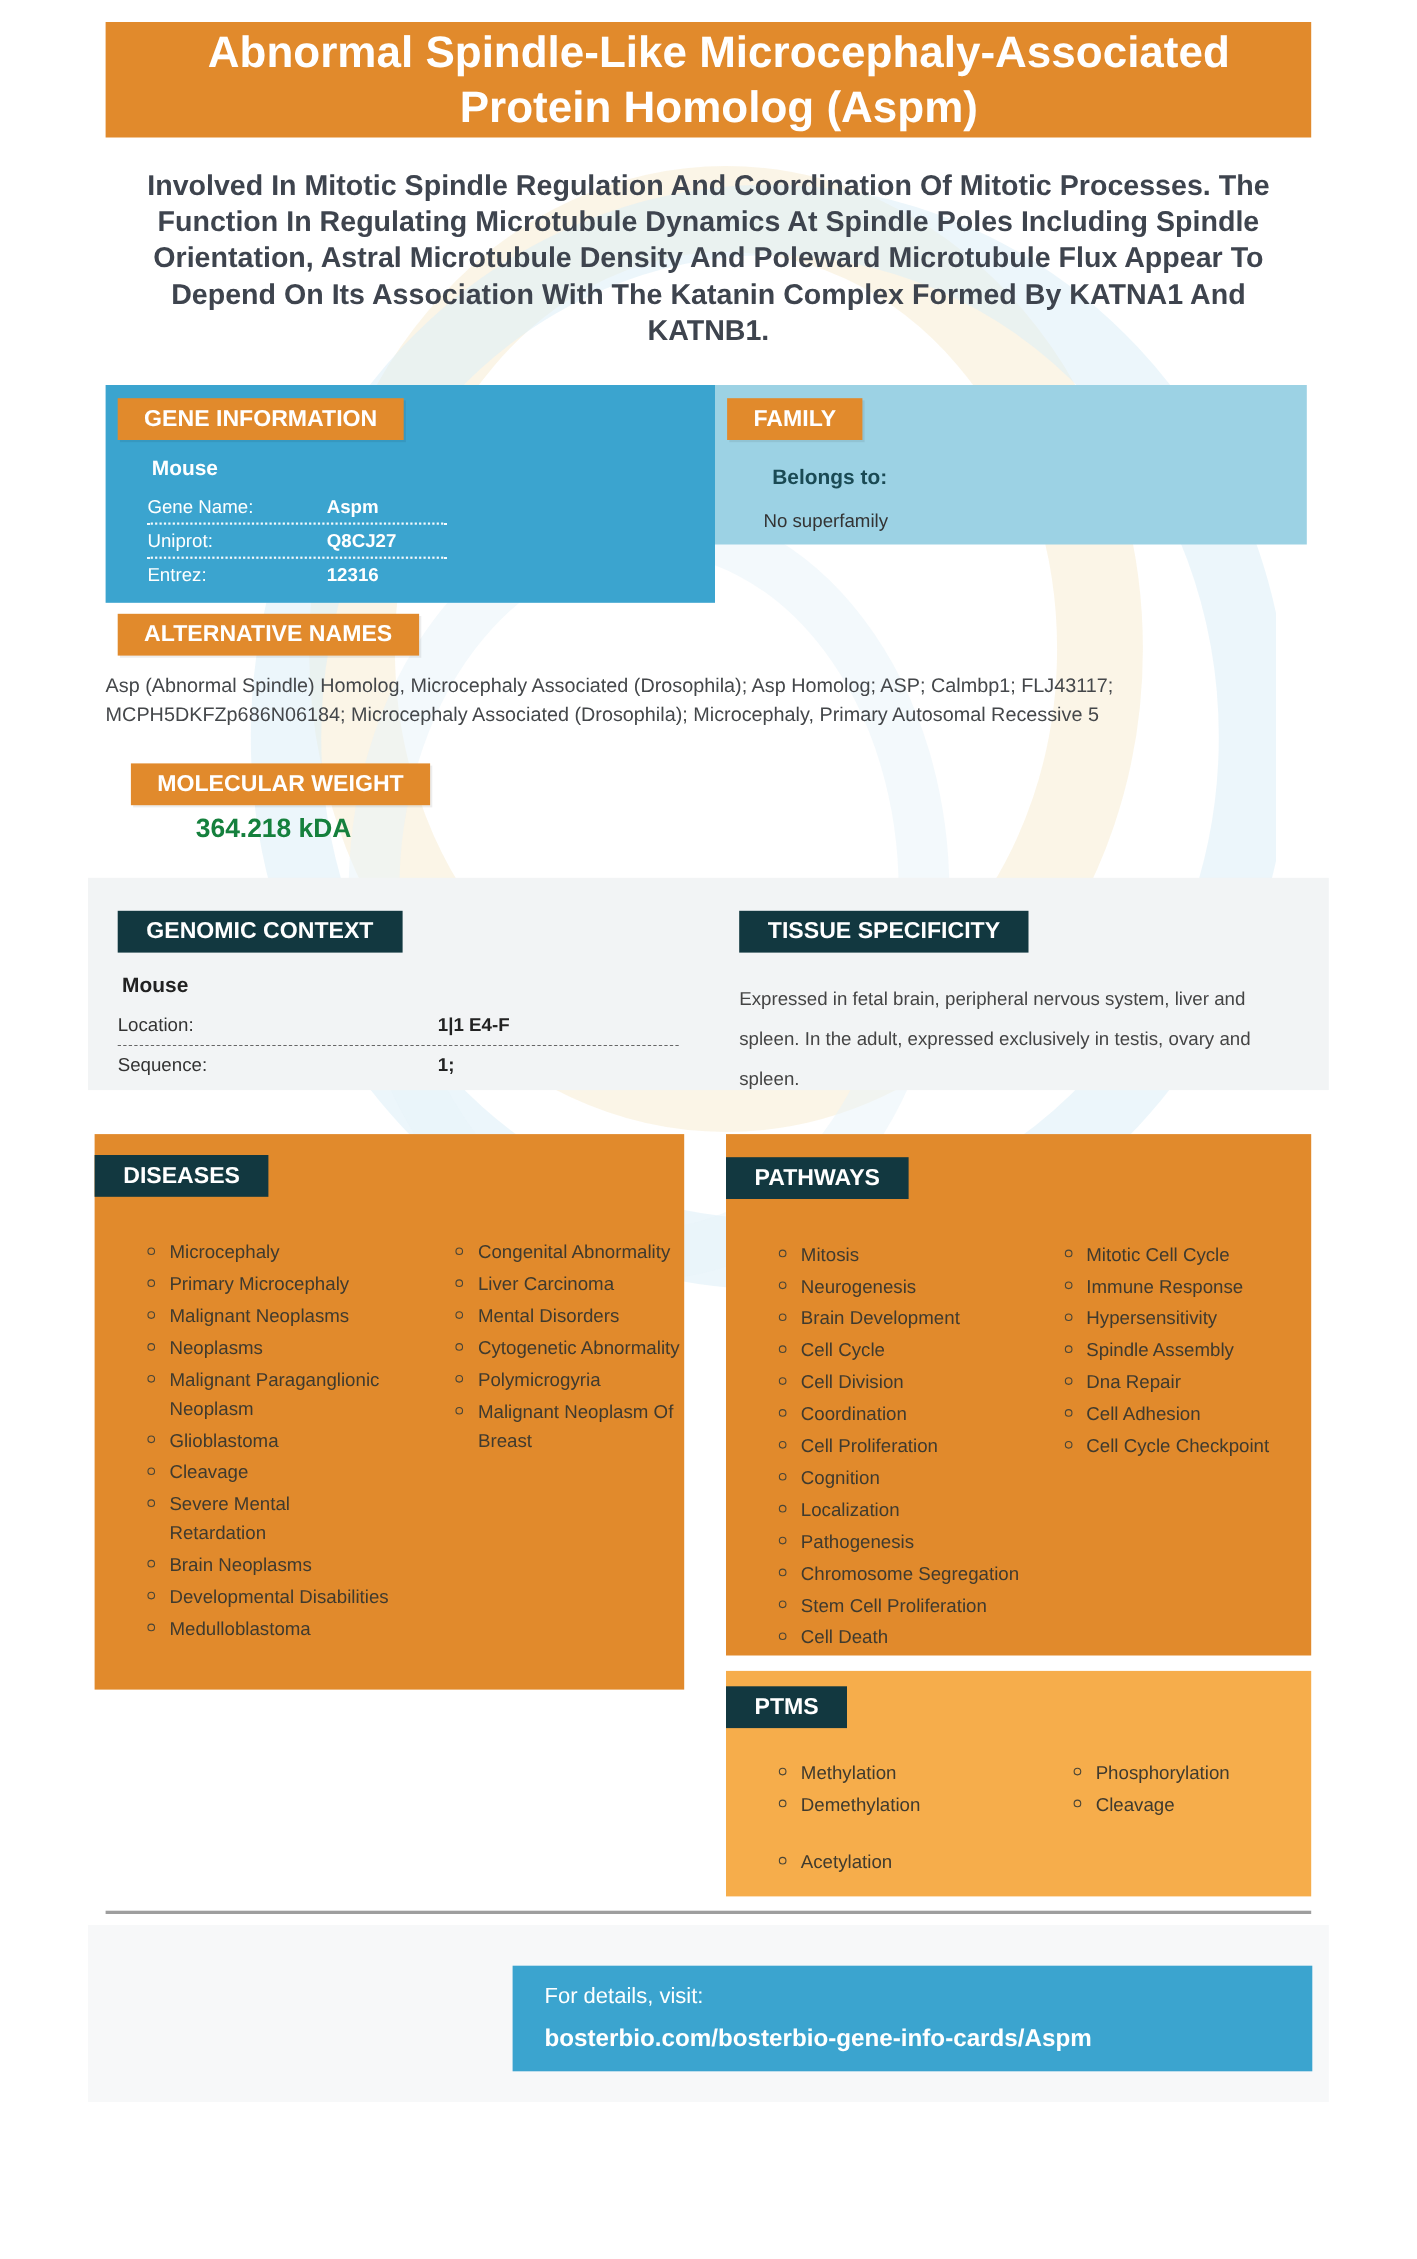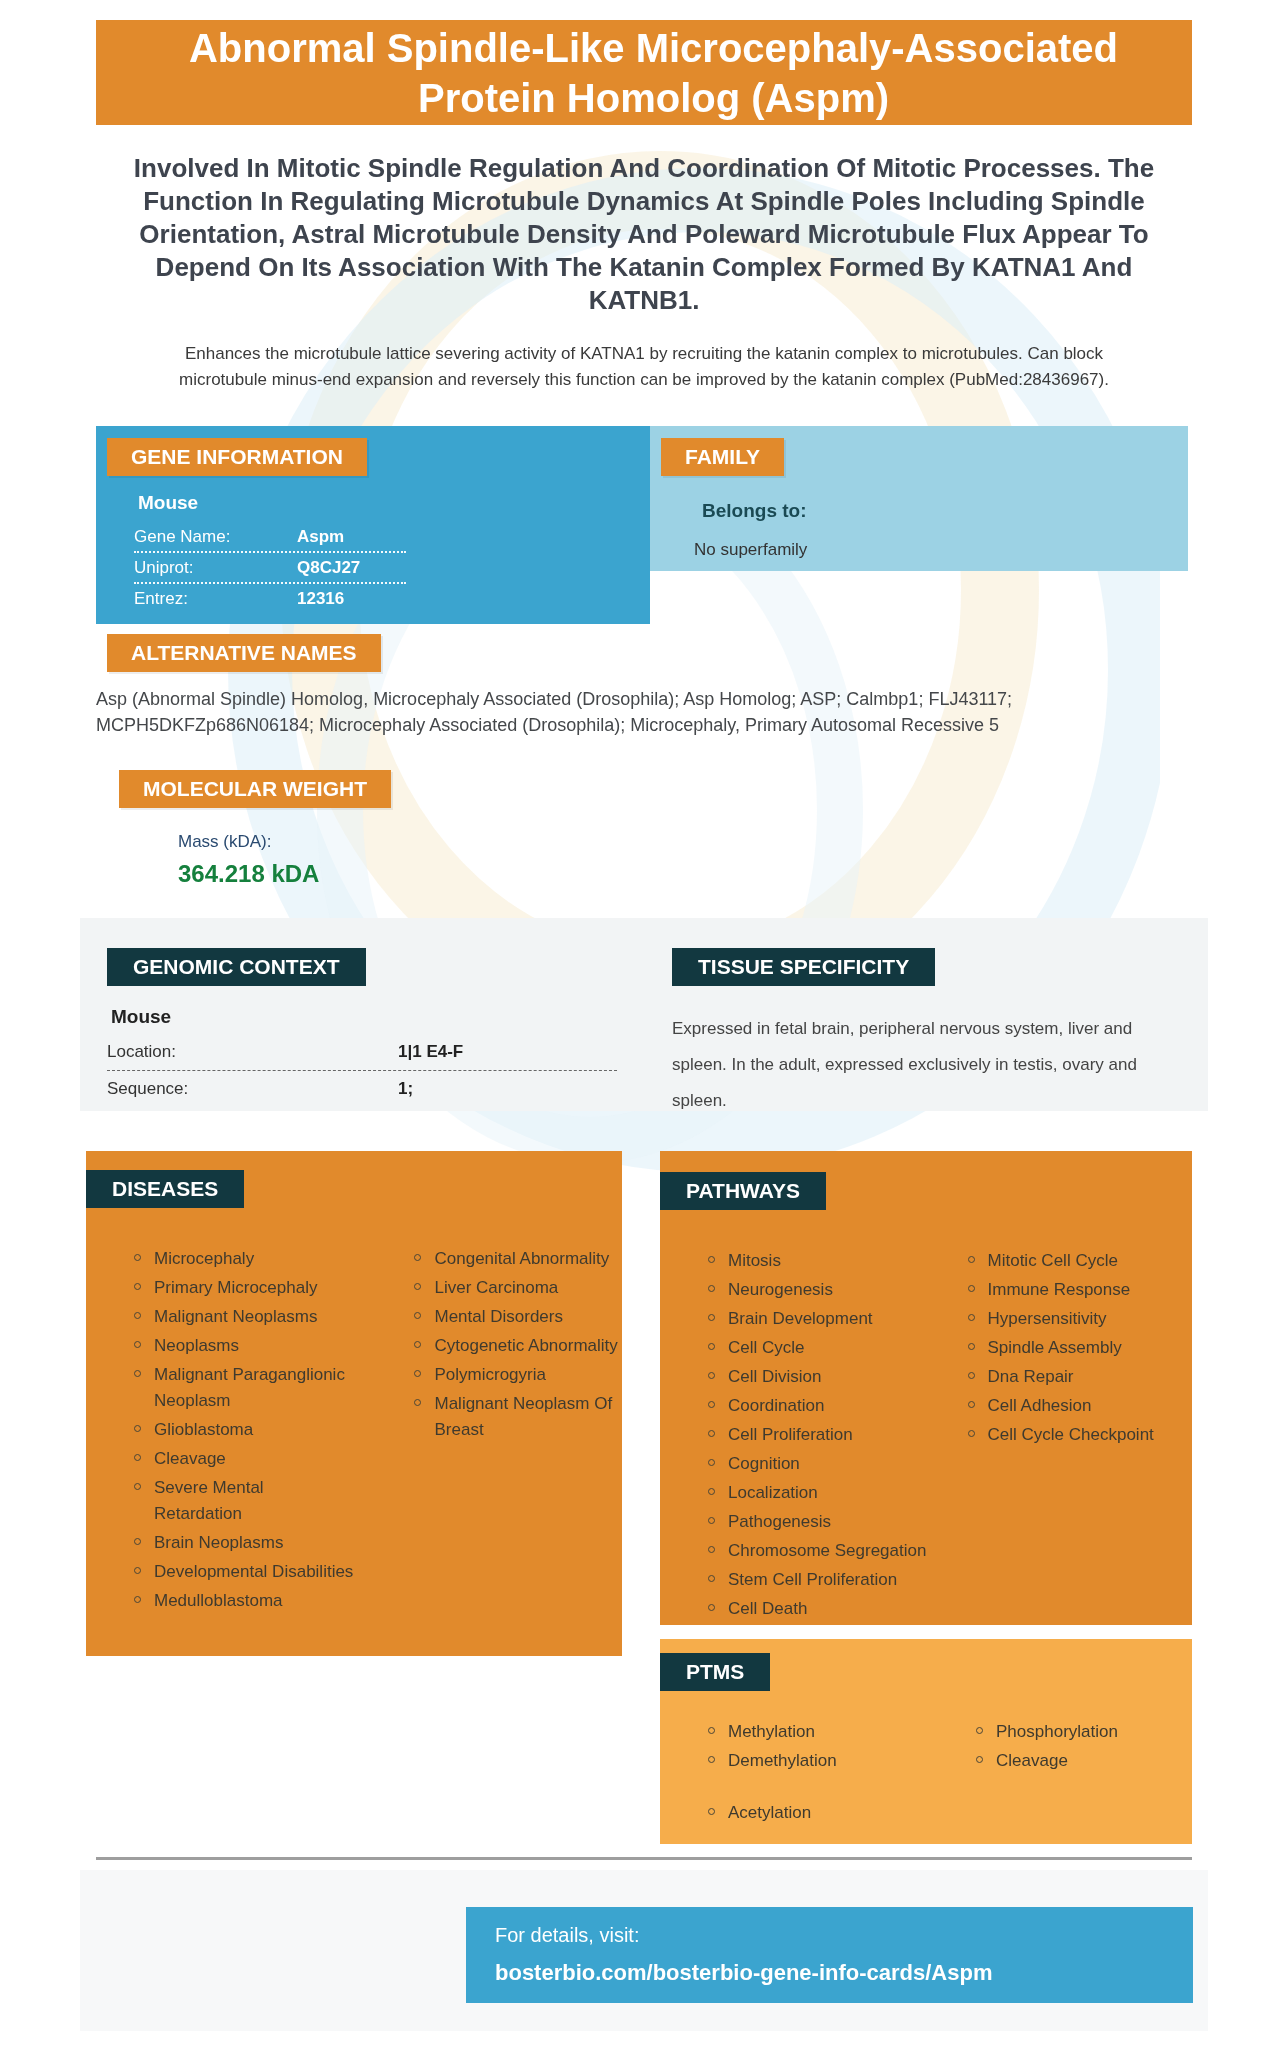--- a/index.html
+++ b/index.html
@@ -129,21 +129,20 @@
 </svg>
 
 <div class="content">
 
   <div class="banner">
     <h1>Abnormal Spindle-Like Microcephaly-Associated Protein Homolog (Aspm)</h1>
   </div>
 
   <div class="summary">Involved In Mitotic Spindle Regulation And Coordination Of Mitotic Processes. The Function In Regulating Microtubule Dynamics At Spindle Poles Including Spindle Orientation, Astral Microtubule Density And Poleward Microtubule Flux Appear To Depend On Its Association With The Katanin Complex Formed By KATNA1 And KATNB1.</div>
 
-  <div class="description">Enhances the microtubule lattice severing activity of KATNA1 by recruiting the katanin complex to microtubules. Can block microtubule minus-end expansion and reversely this function can be improved by the katanin complex (PubMed:28436967).</div>
 
   <div class="cards-row">
     <div class="card-gene">
       <span class="orange-header">GENE INFORMATION</span>
       <div class="gene-body">
         <div class="gene-species">Mouse</div>
         <div class="gene-rows">
           <div class="gene-row sep">
             <span class="lbl">Gene Name:</span>
             <span class="val">Aspm</span>
@@ -168,21 +167,20 @@
     </div>
   </div>
 
   <div class="alt-section">
     <span class="orange-header">ALTERNATIVE NAMES</span>
     <div class="alt-text">Asp (Abnormal Spindle) Homolog, Microcephaly Associated (Drosophila); Asp Homolog; ASP; Calmbp1; FLJ43117; MCPH5DKFZp686N06184; Microcephaly Associated (Drosophila); Microcephaly, Primary Autosomal Recessive 5</div>
   </div>
 
   <div class="mw-section">
     <span class="orange-header">MOLECULAR WEIGHT</span>
-    <div class="mw-label">Mass (kDA):</div>
     <div class="mw-value">364.218 kDA</div>
   </div>
 
   <div class="gray-panel">
     <div class="gc-col">
       <span class="teal-header">GENOMIC CONTEXT</span>
       <div class="gc-species">Mouse</div>
       <div class="gc-rows">
         <div class="gc-row sep">
           <span class="lbl">Location:</span>

